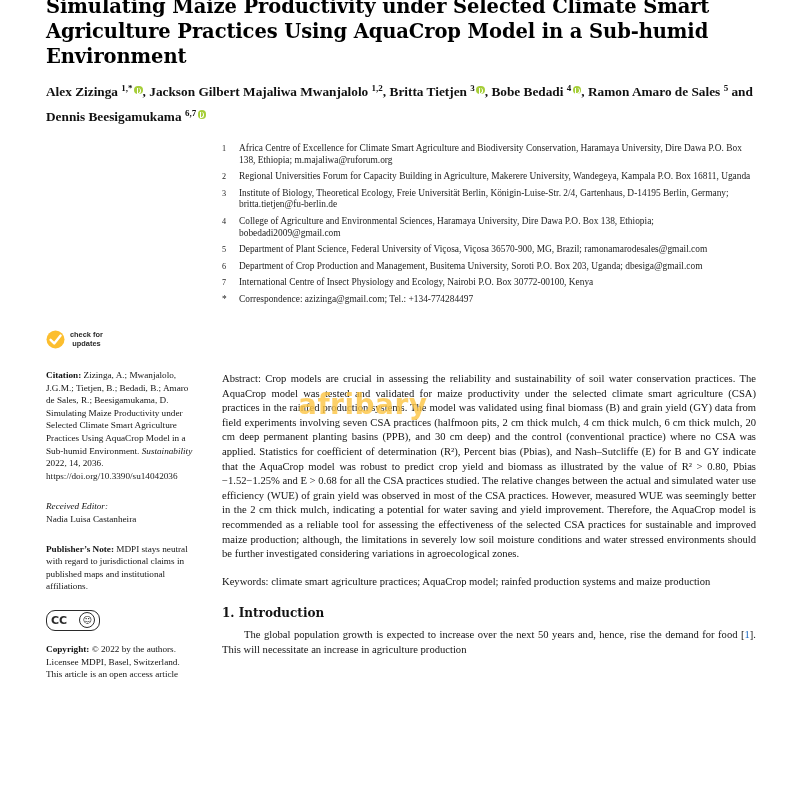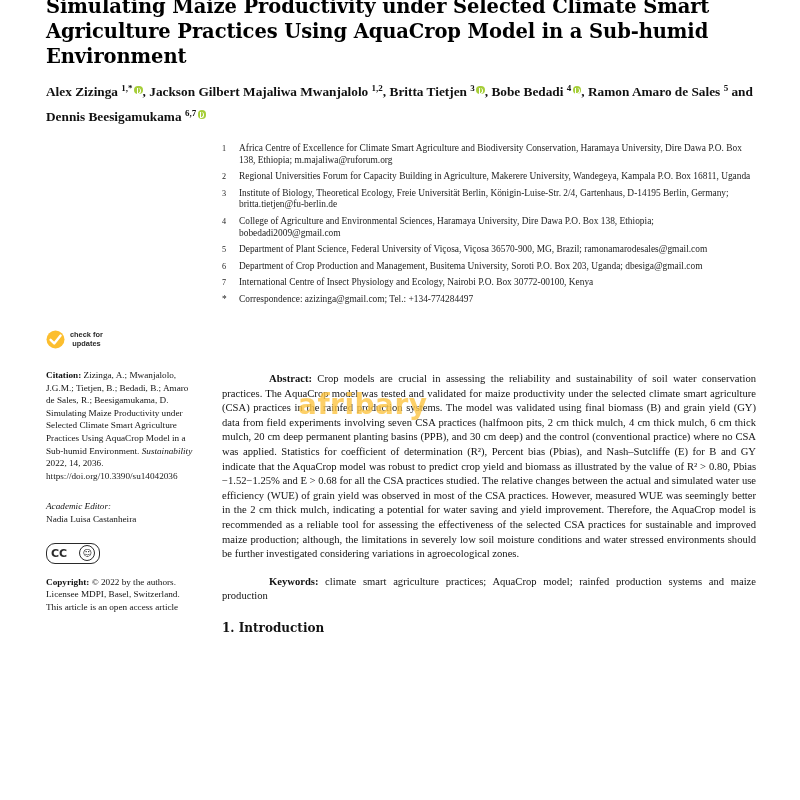--- a/index.html
+++ b/index.html
@@ -168,21 +168,21 @@
     position: absolute;
     left: 222px;
     top: 372px;
     width: 534px;
     font-size: 10.6px;
     line-height: 14.6px;
     text-align: justify;
     color: #121212;
   }
   .rightcol p { margin: 0 0 13px 0; }
-  .rightcol .lbl { font-weight: bold; margin-left: 47px; }
+  .rightcol .lbl { font-weight: normal; }
   .ref-link { color: #1565c0; }
 
   .secthead {
     font-family: "DejaVu Serif", serif;
     font-weight: bold;
     font-size: 12px;
     margin: 17px 0 7px 0;
   }
   .indent { text-indent: 22px; }
 
@@ -259,25 +259,28 @@
         <span>check for</span><br>
         <span>updates</span>
       </span>
     </div>
 
     <div class="citation">
       <b>Citation:</b><span> Zizinga, A.; Mwanjalolo, J.G.M.; Tietjen, B.; Bedadi, B.; Amaro de Sales, R.; Beesigamukama, D. Simulating Maize Productivity under Selected Climate Smart Agriculture Practices Using AquaCrop Model in a Sub-humid Environment.</span><i> Sustainability</i><span> 2022, 14, 2036.</span><span class="link"> https://doi.org/10.3390/su14042036</span>
     </div>
 
     <div class="block">
-      <div class="hd">Academic Editor:</div>
+      <div class="hd">Received Editor:</div>
       <div>Nadia Luisa Castanheira</div>
     </div>
 
 
+    <div class="block">
+      <b>Publisher’s Note:</b><span> MDPI stays neutral with regard to jurisdictional claims in published maps and institutional affiliations.</span>
+    </div>
 
     <div class="license">
       <span class="lic-glyph">CC</span>
       <span class="lic-circ">
         <span>☺</span>
       </span>
     </div>
 
     <div class="block">
       <b>Copyright:</b><span> © 2022 by the authors. Licensee MDPI, Basel, Switzerland. This article is an open access article</span>
@@ -288,17 +291,20 @@
     <p>
       <span class="lbl">Abstract:</span><span> Crop models are crucial in assessing the reliability and sustainability of soil water conservation practices. The AquaCrop model was tested and validated for maize productivity under the selected climate smart agriculture (CSA) practices in the rainfed production systems. The model was validated using final biomass (B) and grain yield (GY) data from field experiments involving seven CSA practices (halfmoon pits, 2 cm thick mulch, 4 cm thick mulch, 6 cm thick mulch, 20 cm deep permanent planting basins (PPB), and 30 cm deep) and the control (conventional practice) where no CSA was applied. Statistics for coefficient of determination (R²), Percent bias (Pbias), and Nash–Sutcliffe (E) for B and GY indicate that the AquaCrop model was robust to predict crop yield and biomass as illustrated by the value of R² &gt; 0.80, Pbias −1.52−1.25% and E &gt; 0.68 for all the CSA practices studied. The relative changes between the actual and simulated water use efficiency (WUE) of grain yield was observed in most of the CSA practices. However, measured WUE was seemingly better in the 2 cm thick mulch, indicating a potential for water saving and yield improvement. Therefore, the AquaCrop model is recommended as a reliable tool for assessing the effectiveness of the selected CSA practices for sustainable and improved maize production; although, the limitations in severely low soil moisture conditions and water stressed environments should be further investigated considering variations in agroecological zones.</span>
     </p>
 
     <p>
       <span class="lbl">Keywords:</span><span> climate smart agriculture practices; AquaCrop model; rainfed production systems and maize production</span>
     </p>
 
     <div class="secthead">1. Introduction</div>
 
+    <p class="indent">
+      <span>The global population growth is expected to increase over the next 50 years and, hence, rise the demand for food [</span><span class="ref-link">1</span><span>]. This will necessitate an increase in agriculture production</span>
+    </p>
   </div>
 
   <div class="watermark">afribary</div>
 
 </div>
 
 </body></html>

